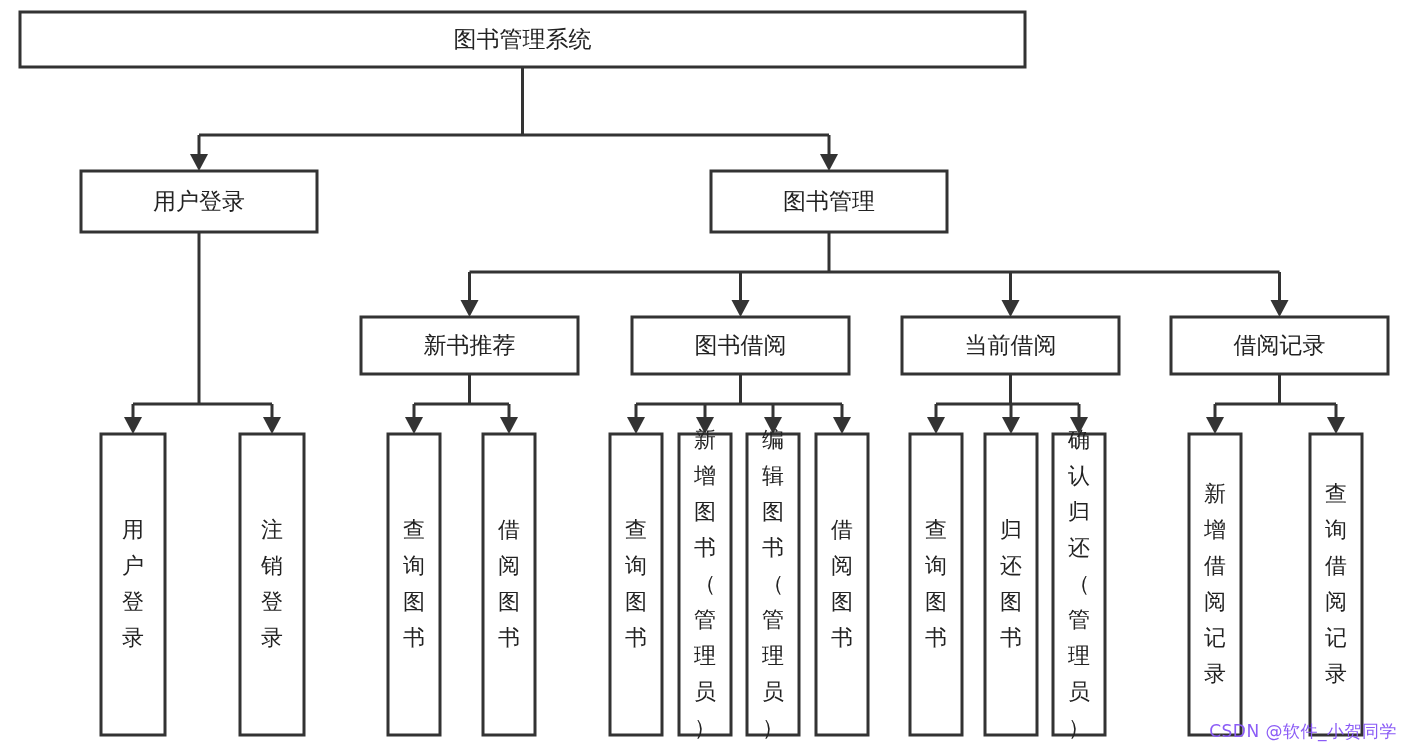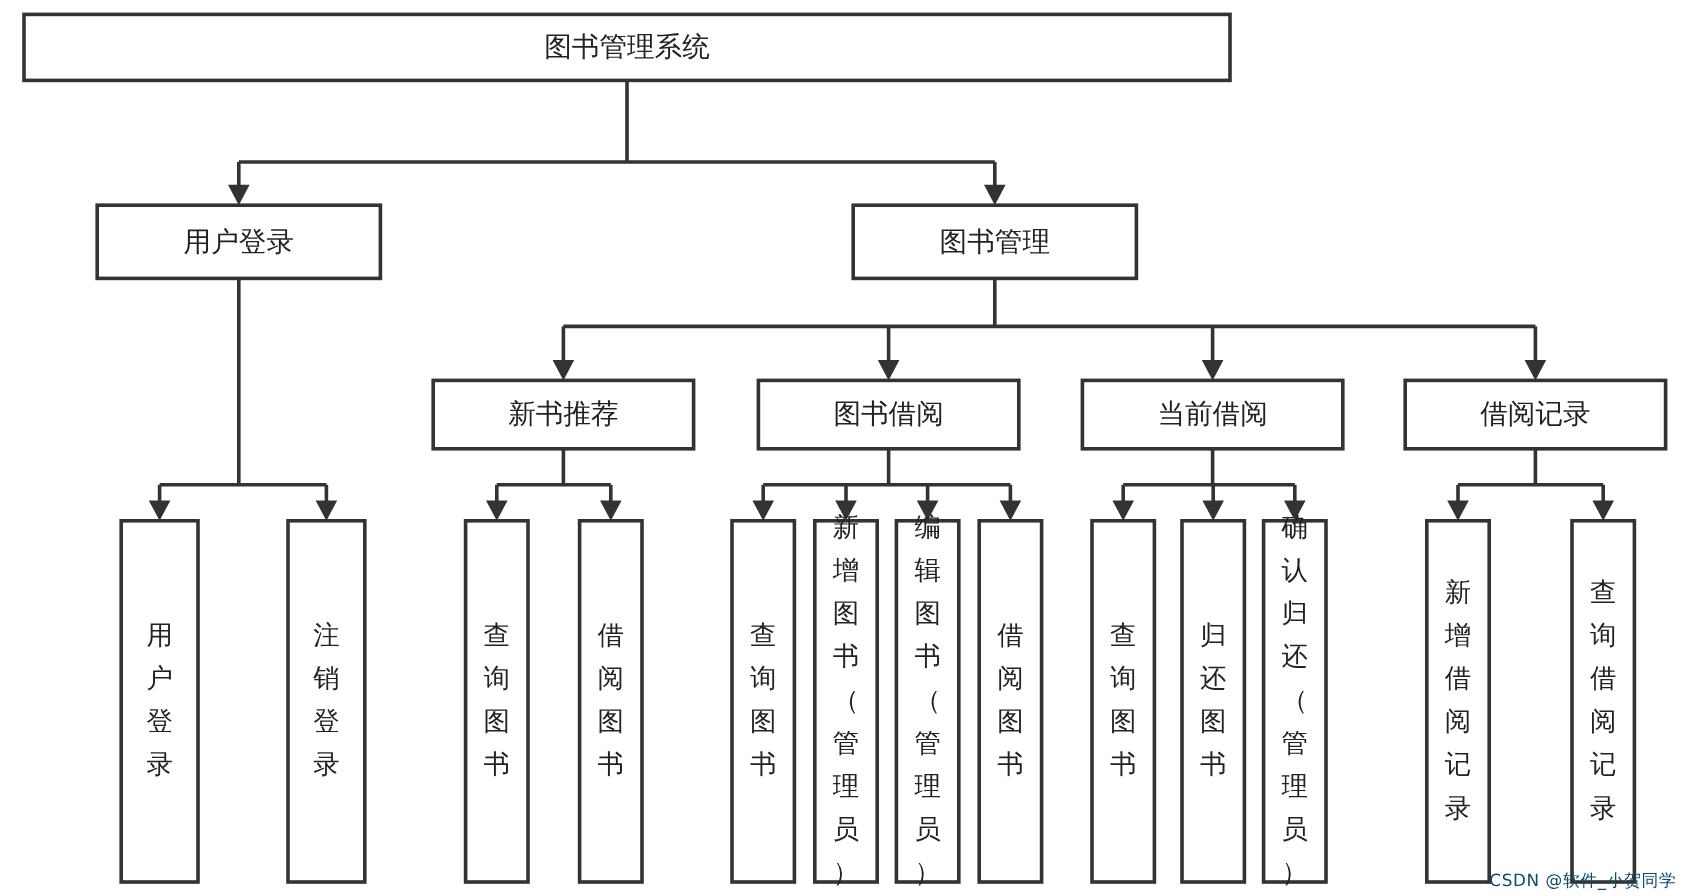--- a/index.html
+++ b/index.html
@@ -54,22 +54,22 @@
   }
   .node-label-v {
     font-size: 22px;
     text-anchor: middle;
   }
   .watermark-text {
     position: absolute;
     right: 8px;
     bottom: 4px;
     font-family: "DejaVu Sans", "Liberation Sans", sans-serif;
-    font-size: 14px;
-    color: #0c4a6e;
+    font-size: 17px;
+    color: #8b5cf6;
     white-space: nowrap;
     letter-spacing: 0.5px;
     user-select: none;
   }
 </style>
 </head>
 <body>
 
 <div id="diagram-root">
   <svg id="flow-svg" viewBox="0 0 1405 747" xmlns="http://www.w3.org/2000/svg">

